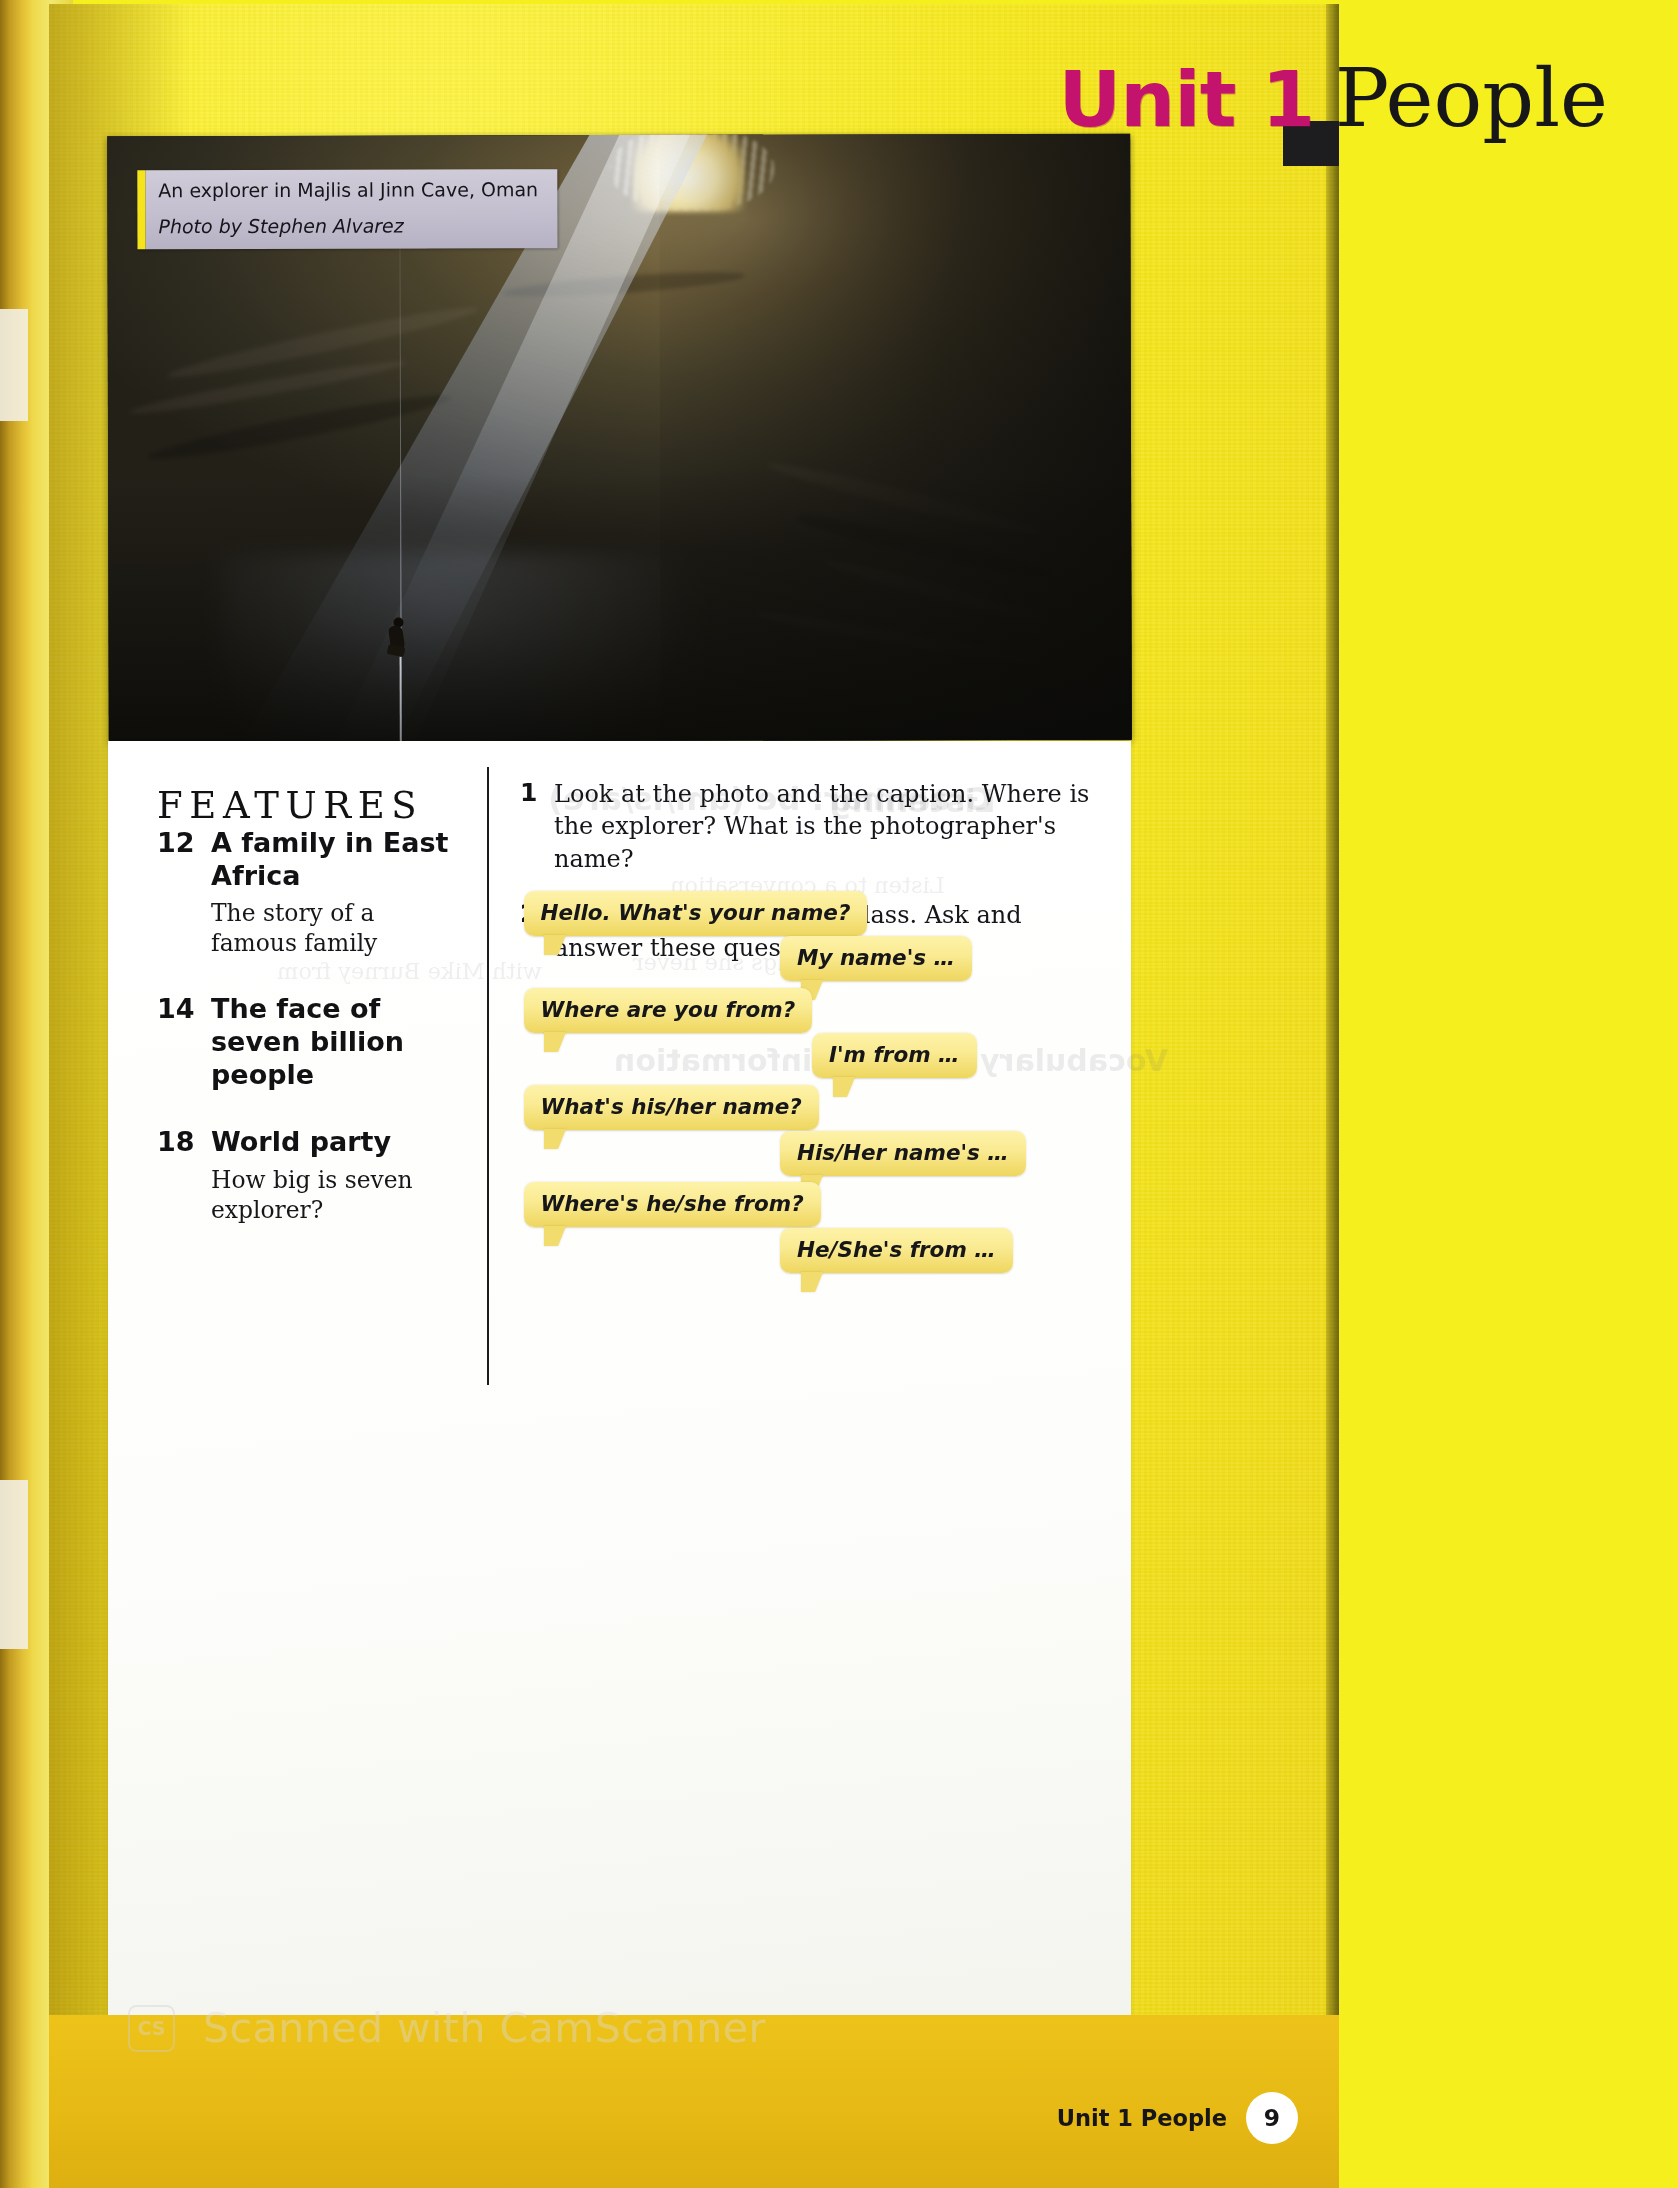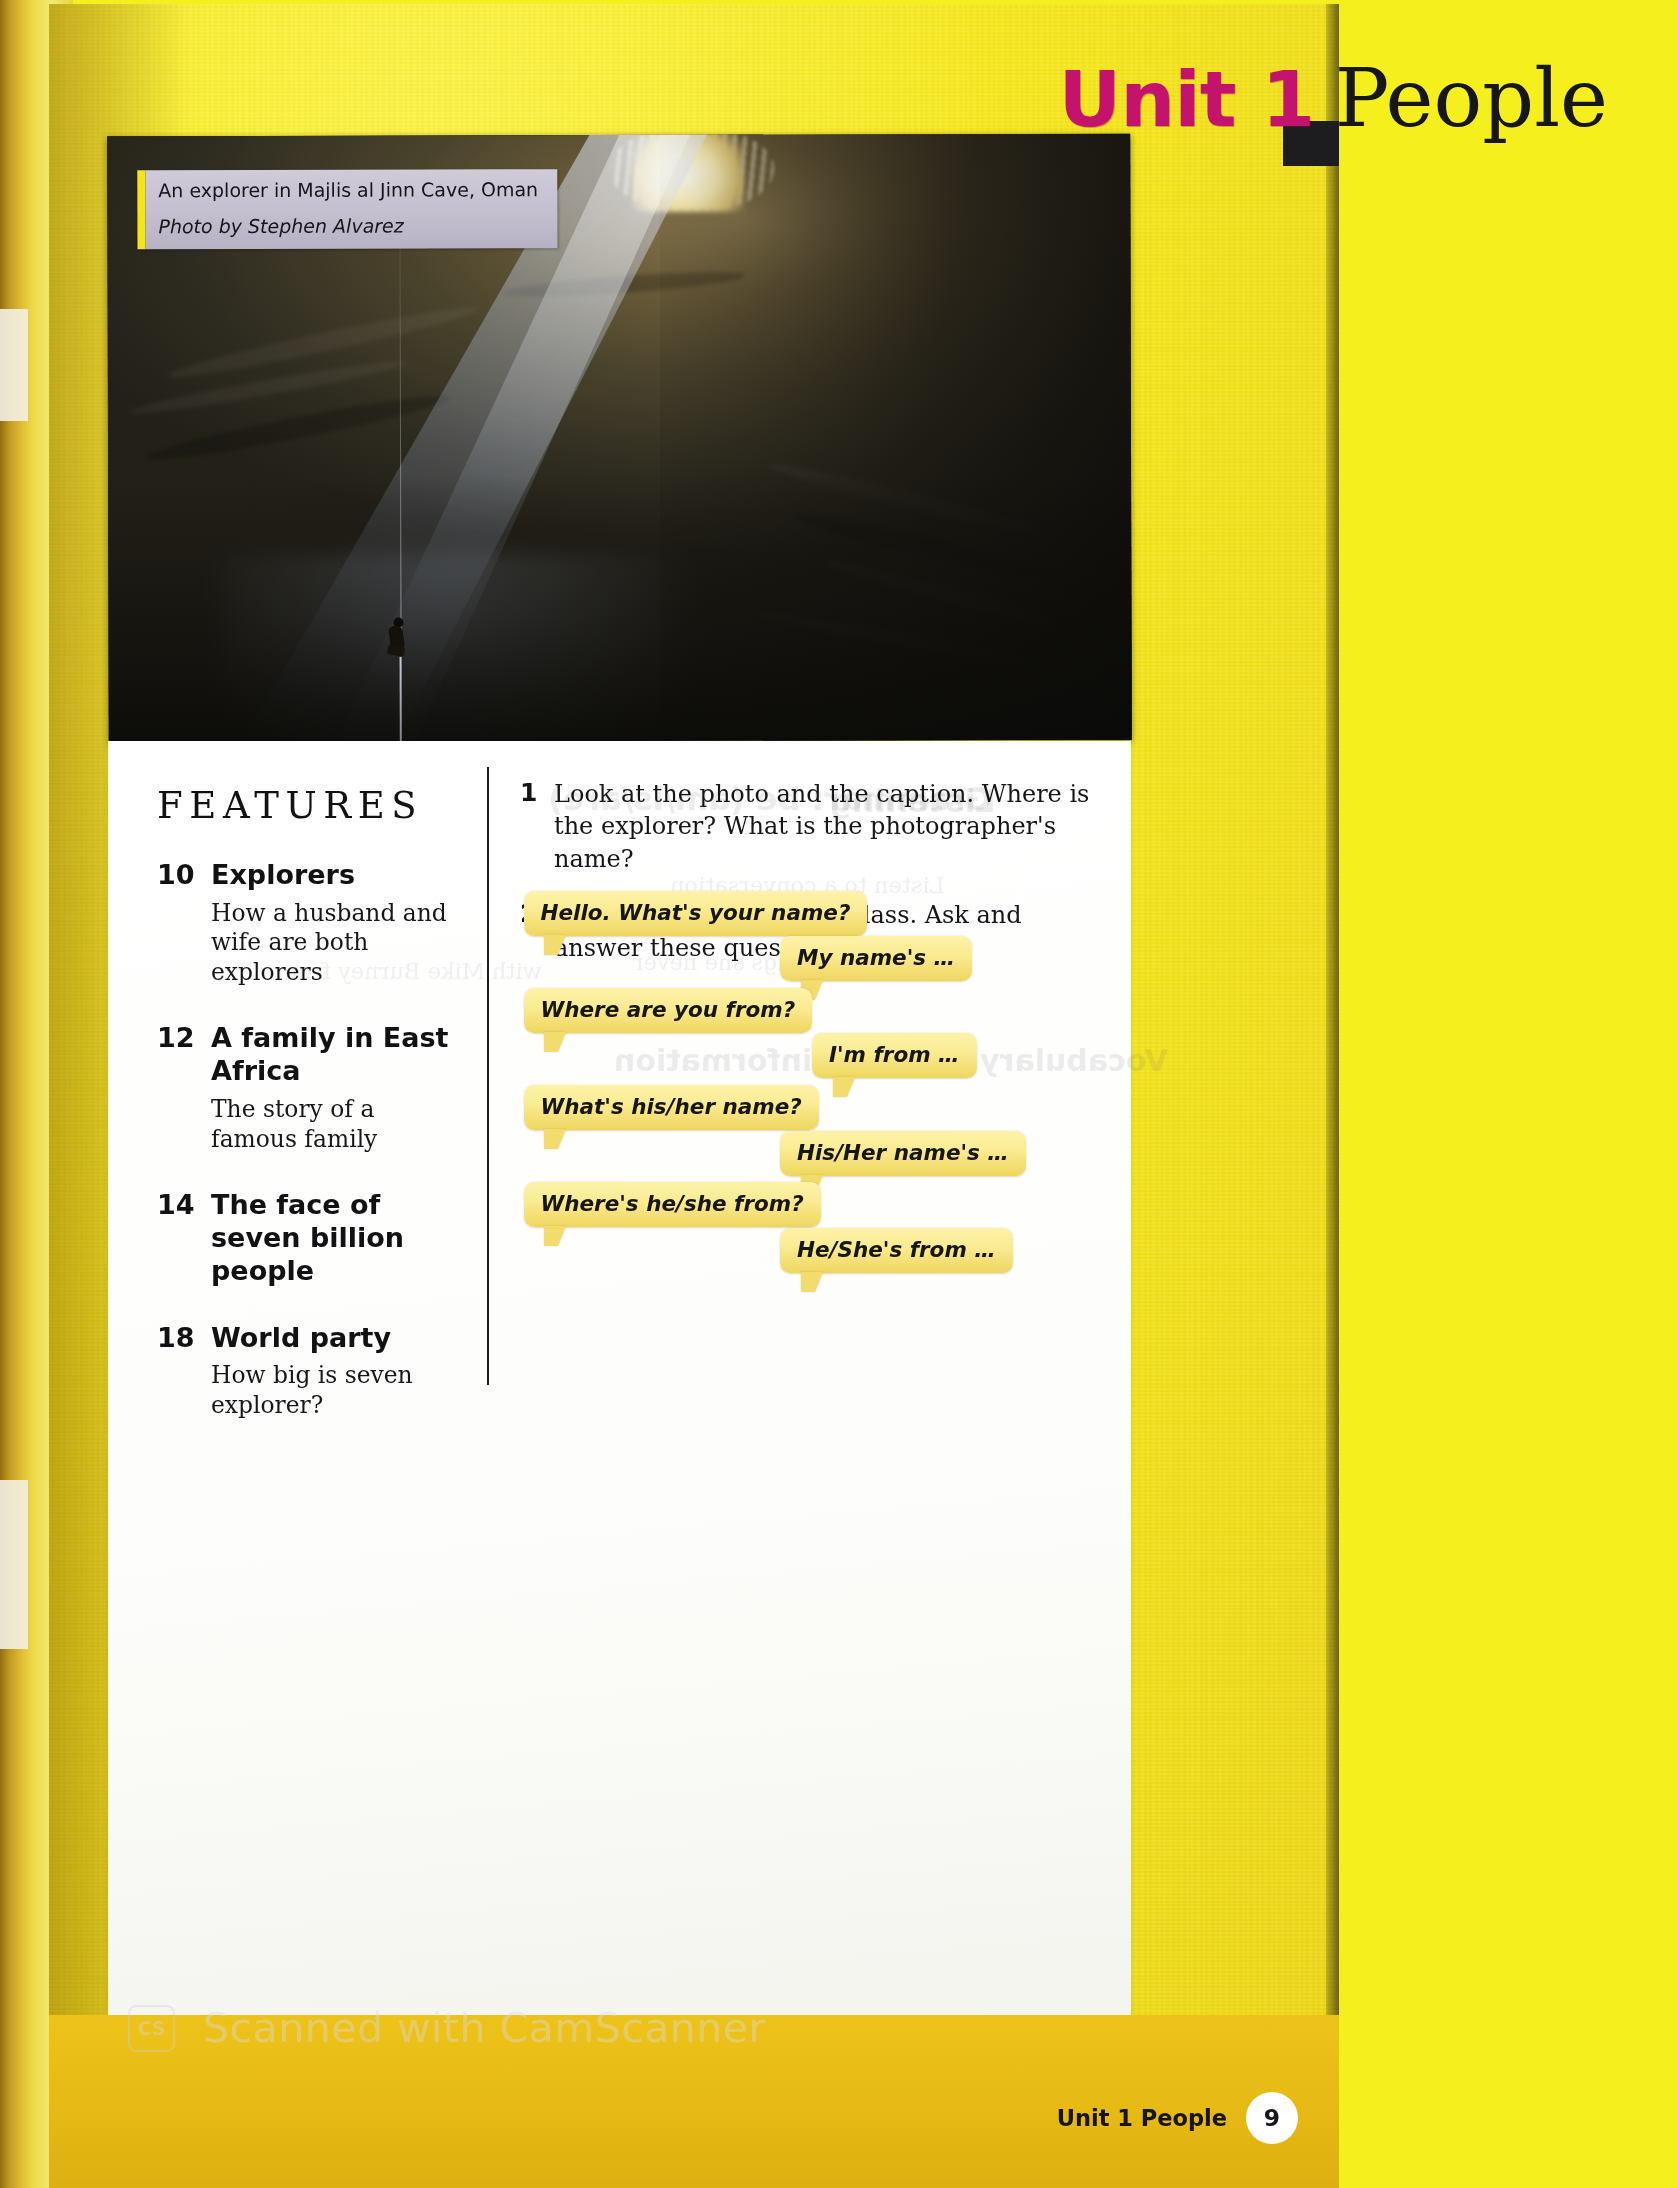--- a/index.html
+++ b/index.html
@@ -211,21 +211,21 @@
     position:absolute;left:379px;top:26px;width:1.9px;height:618px;
     background:#1b1b1b;
   }
 
   
   #features{
     position:absolute;left:49px;top:43px;width:309px;
   }
   #features-title{
     font-family:"DejaVu Serif", serif;
-    font-size:37px;letter-spacing:6.6px;color:#121214;margin-bottom:32px;
+    font-size:37px;letter-spacing:6.6px;color:#121214;
   }
   .feat{display:flex;margin-bottom:7.5px;}
   .feat .num{
     font-family:"DejaVu Sans", sans-serif;font-weight:700;
     font-size:27px;color:#121214;width:54px;flex:none;text-align:left;
   }
   .feat .ftxt{flex:1;}
   .feat .fhead{
     font-family:"DejaVu Sans", sans-serif;font-weight:700;
     font-size:27px;color:#121214;line-height:1.22;
@@ -371,29 +371,20 @@
       <span class="ghost serif" style="left:562px;top:131px;font-size:22.5px;">Listen to a conversation</span>
       <span class="ghost serif" style="left:169px;top:217px;font-size:22.5px;">with Mike Burney from</span>
       <span class="ghost serif" style="left:525px;top:208px;font-size:22.5px;">Silly things she never</span>
       <span class="ghost" style="left:506px;top:302px;font-size:30px;">Vocabulary personal information</span>
 
       <div id="divider"></div>
 
       <div id="features">
         <div id="features-title">FEATURES</div>
 
-        <div class="featblock">
-          <div class="feat">
-            <div class="num">10</div>
-            <div class="ftxt">
-              <div class="fhead">Explorers</div>
-              <div class="fsub">How a husband and wife are both explorers</div>
-            </div>
-          </div>
-        </div>
 
         <div class="featblock">
           <div class="feat">
             <div class="num">12</div>
             <div class="ftxt">
               <div class="fhead">A family in East Africa</div>
               <div class="fsub">The story of a famous family</div>
             </div>
           </div>
         </div>

